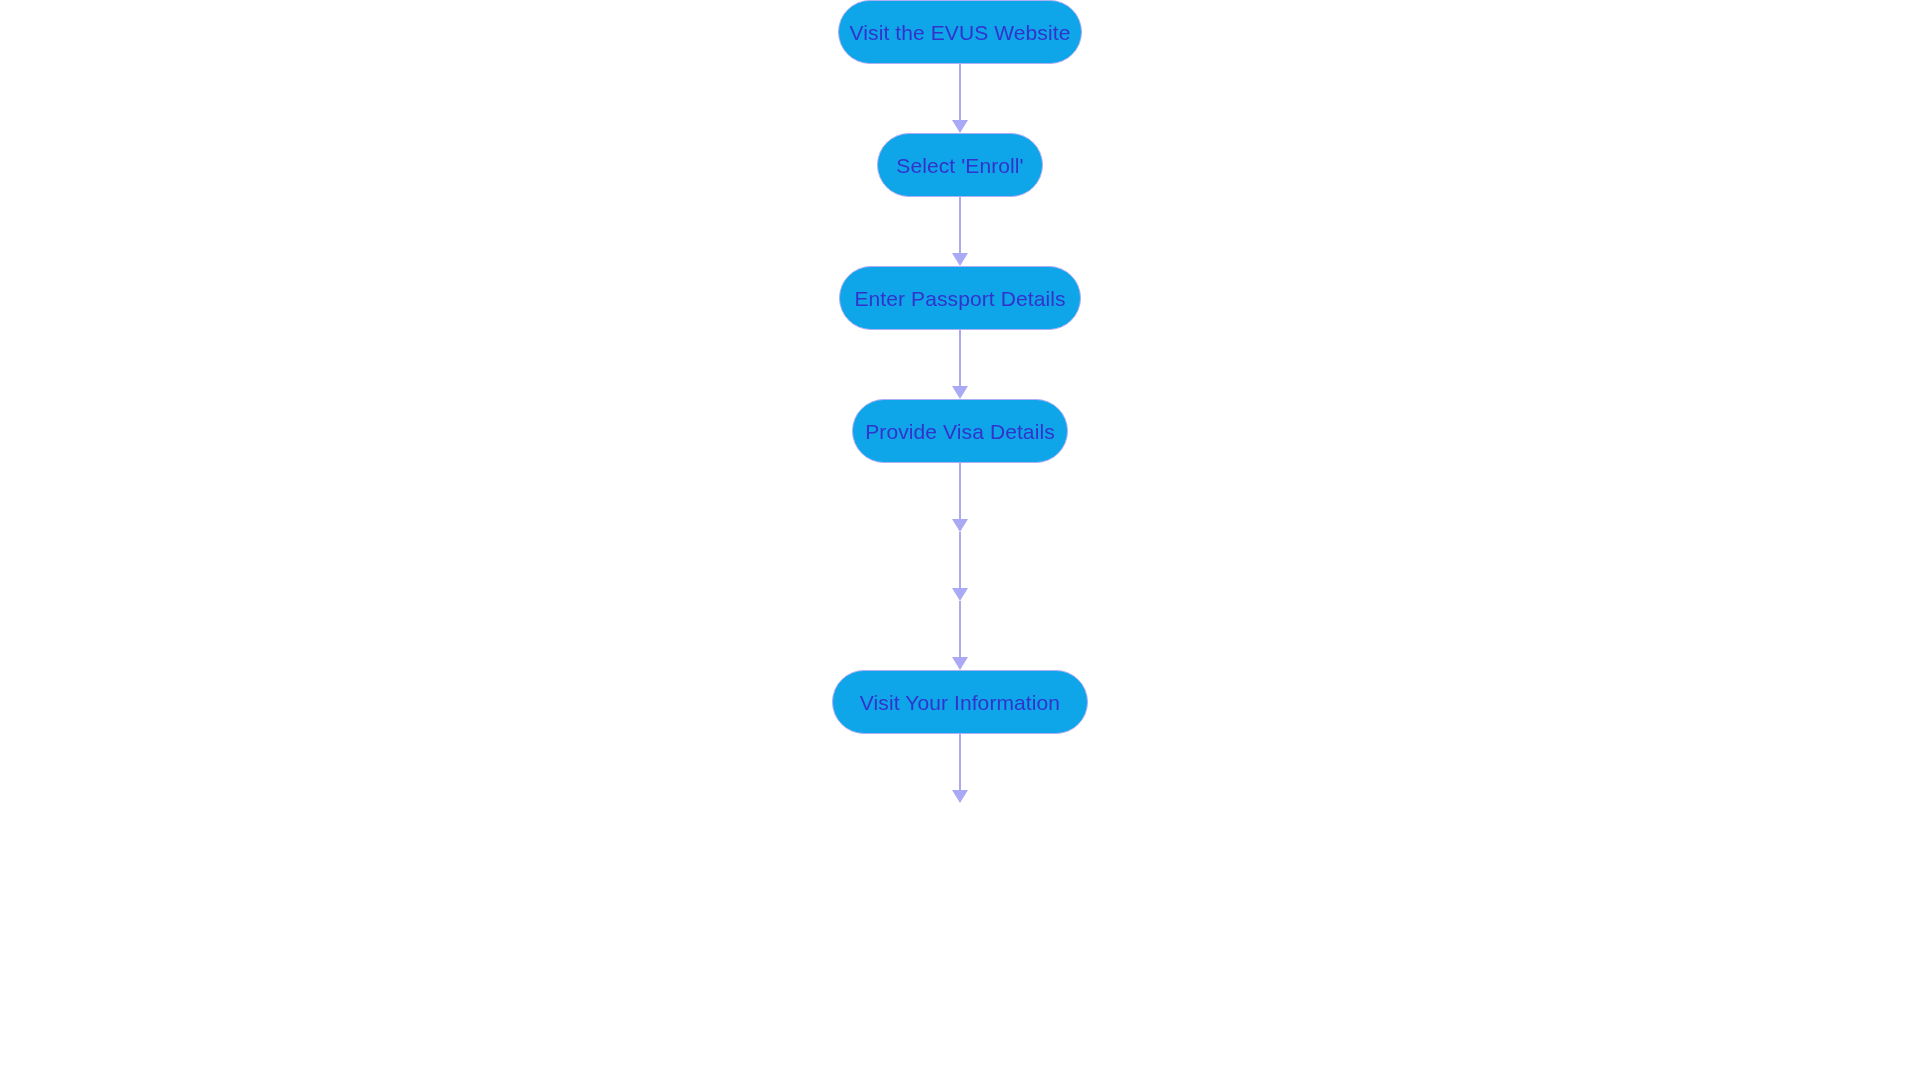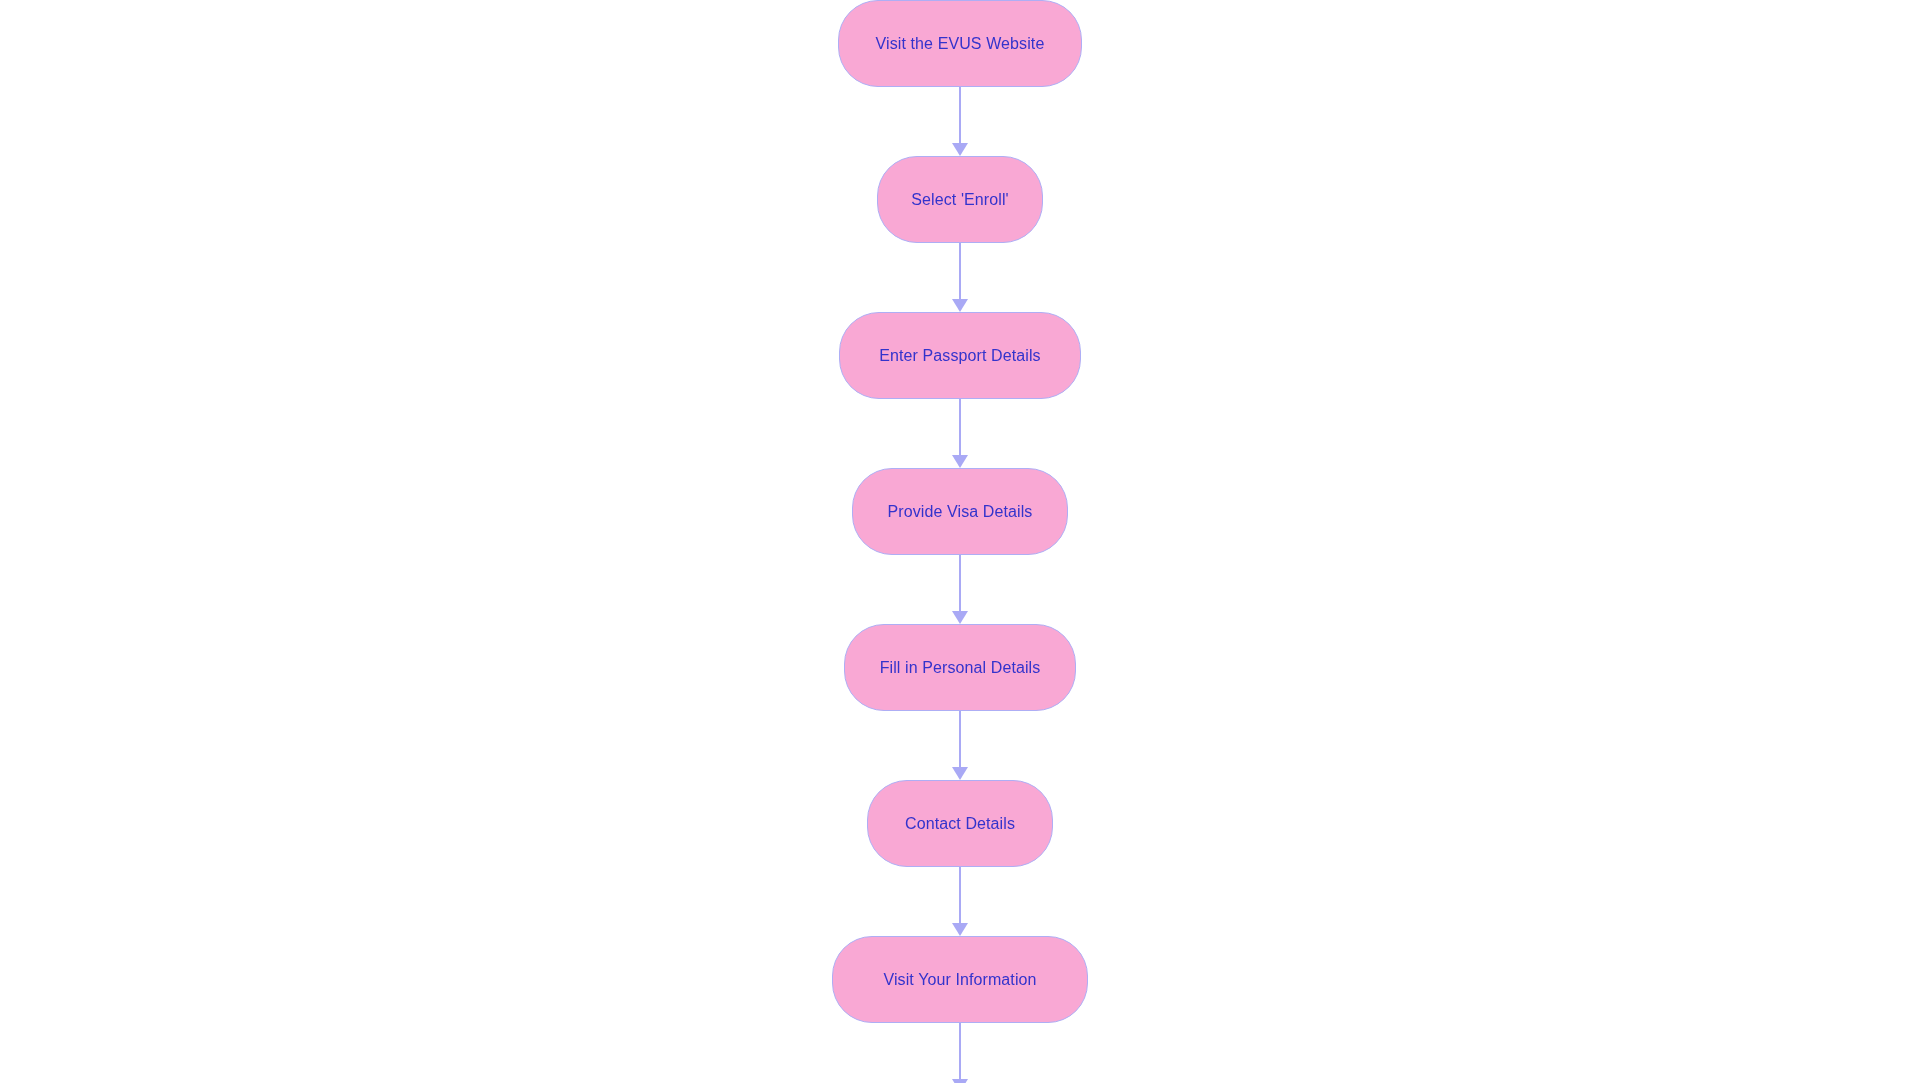--- a/index.html
+++ b/index.html
@@ -29,26 +29,26 @@
     width: 1920px;
     height: 1083px;
     display: flex;
     flex-direction: column;
     align-items: center;
   }
 
   
   .flow-node {
     box-sizing: border-box;
-    height: 87px;
+    height: 64px;
     border-radius: 40px;
-    background: #f9a8d4;
+    background: #0ea5e9;
     border: 1.6px solid #aeaef5;
     color: #3333cc;
-    font-size: 16px;
+    font-size: 21px;
     line-height: 1;
     letter-spacing: 0.1px;
     display: flex;
     align-items: center;
     justify-content: center;
     white-space: nowrap;
     padding: 0 26px;
     flex: 0 0 auto;
   }
 
@@ -99,26 +99,24 @@
       <div class="flow-node" style="width: 242px;">Enter Passport Details</div>
       <div class="flow-connector">
         <span class="conn-line"></span>
         <span class="conn-arrow"></span>
       </div>
       <div class="flow-node" style="width: 216px;">Provide Visa Details</div>
       <div class="flow-connector">
         <span class="conn-line"></span>
         <span class="conn-arrow"></span>
       </div>
-      <div class="flow-node" style="width: 232px;">Fill in Personal Details</div>
       <div class="flow-connector">
         <span class="conn-line"></span>
         <span class="conn-arrow"></span>
       </div>
-      <div class="flow-node" style="width: 186px;">Contact Details</div>
       <div class="flow-connector">
         <span class="conn-line"></span>
         <span class="conn-arrow"></span>
       </div>
       <div class="flow-node" style="width: 256px;">Visit Your Information</div>
       <div class="flow-connector">
         <span class="conn-line"></span>
         <span class="conn-arrow"></span>
       </div>
     </div>

